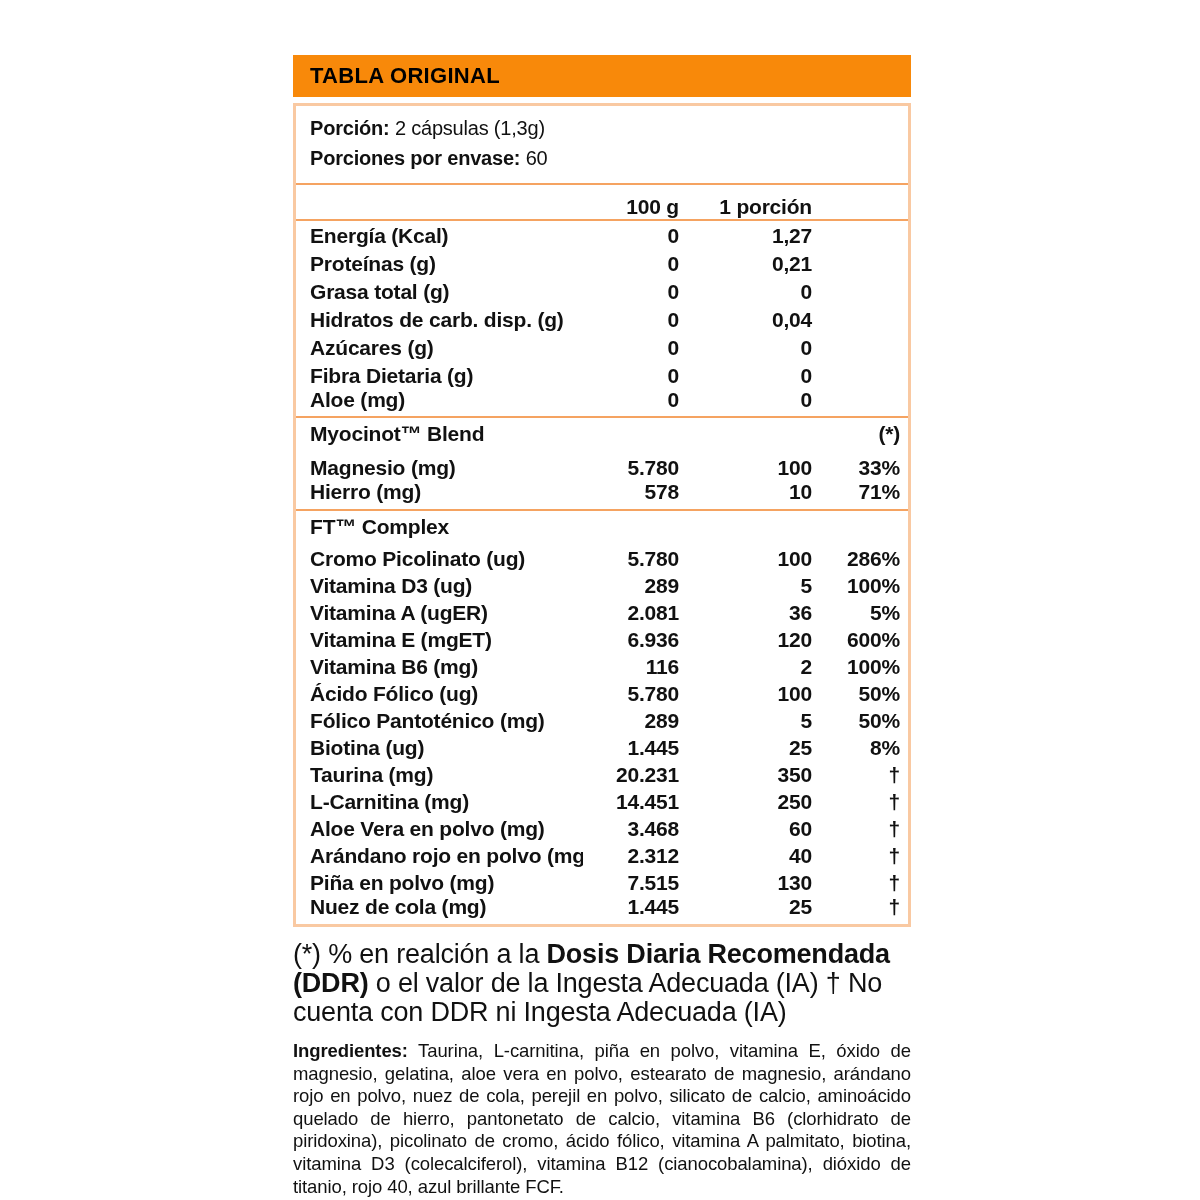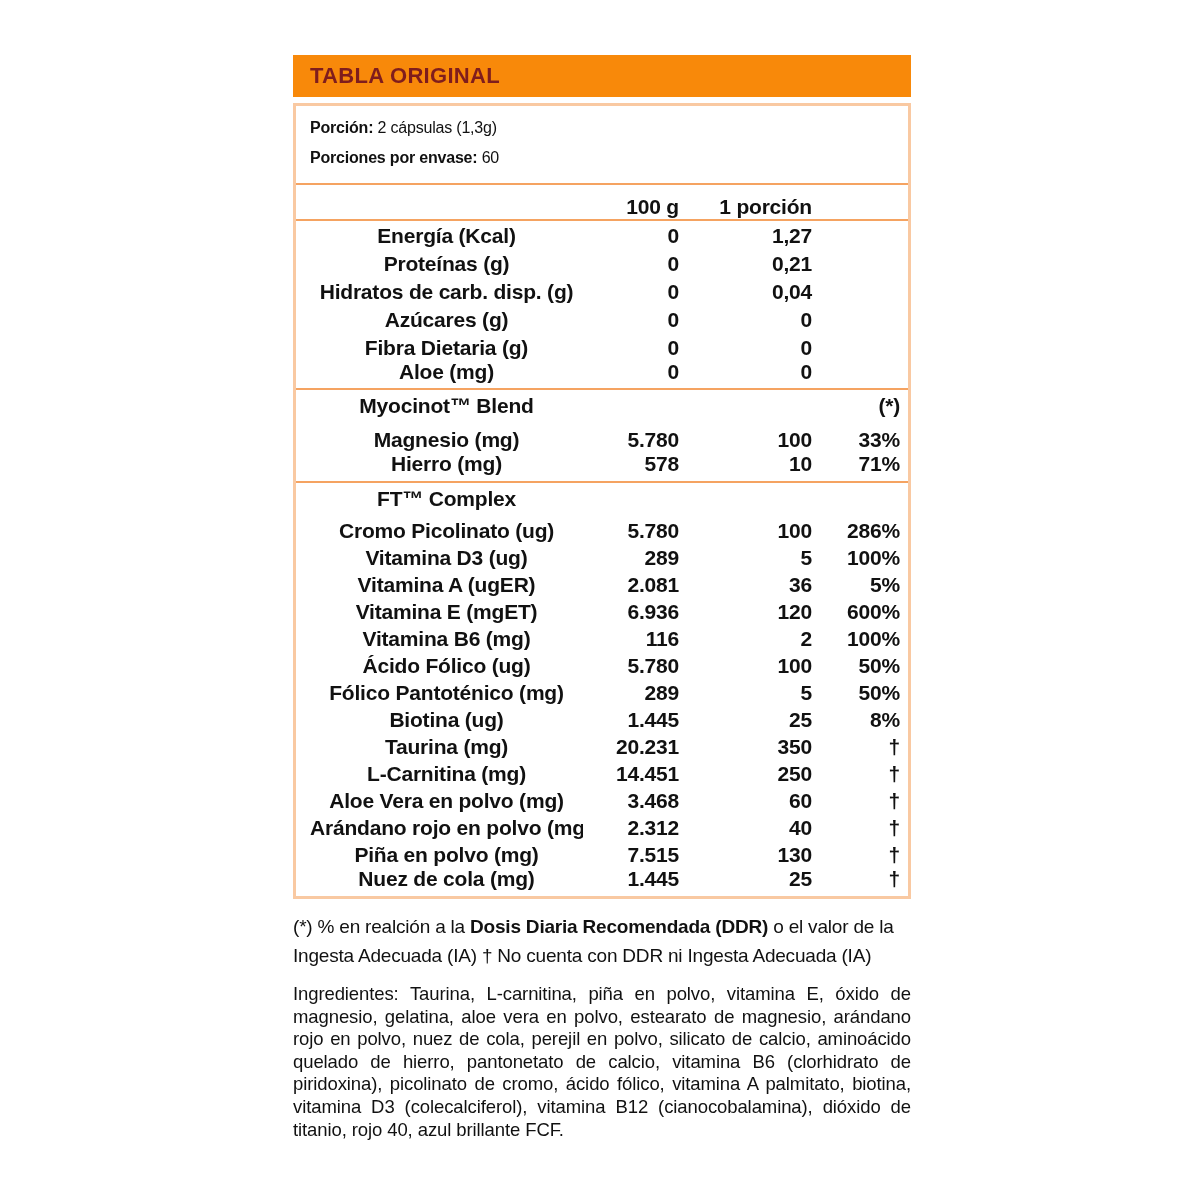--- a/index.html
+++ b/index.html
@@ -13,52 +13,52 @@
   body{
     width:1200px;height:1200px;position:relative;
     font-family:"Liberation Sans",sans-serif;color:var(--ink);
   }
   .label-panel{position:absolute;left:293px;top:55px;width:618px;}
   .titlebar{
     background:var(--accent);height:42px;display:flex;align-items:center;
     padding-left:17px;margin-bottom:6px;
   }
   .titlebar .title-text{
-    color:#7f1d1d;font-weight:bold;font-size:22px;letter-spacing:.3px;
+    color:#000000;font-weight:bold;font-size:22px;letter-spacing:.3px;
   }
   .table-box{border:3px solid var(--border);}
   .serving-section{padding:7px 14px 10px 14px;}
-  .serving-line{font-size:16px;font-weight:bold;line-height:30px;letter-spacing:-.2px;}
+  .serving-line{font-size:20px;font-weight:bold;line-height:30px;letter-spacing:-.2px;}
   .serving-line .val{font-weight:400;}
   table.sec{width:100%;border-collapse:collapse;table-layout:fixed;border-top:2px solid var(--line);border-radius:18px;}
   table.sec td{font-size:21px;font-weight:bold;letter-spacing:-.2px;vertical-align:bottom;}
-  td.lbl{padding-left:14px;text-align:center;overflow:hidden;white-space:nowrap;}
+  td.lbl{padding-left:14px;text-align:left;overflow:hidden;white-space:nowrap;}
   td.v{text-align:right;}
   td.v1{padding-right:4px;}
   td.v2{padding-right:4px;}
   td.v3{padding-right:8px;}
   .colheader-table tr{height:35px;}
   .basic-table tr{height:28px;}
   .basic-table tbody tr:first-child td{padding-top:2px;}
   .basic-table tbody tr:last-child td{padding-bottom:4px;}
   .blend-table tr{height:29px;margin-left:20px;}
   .blend-table tr.sec-head td{padding-top:4px;}
   .blend-table tbody tr:last-child td{padding-bottom:5px;}
   .ft-table tr{height:27px;margin-top:40px;}
   .ft-table tr.sec-head td{padding-top:4px;}
   .ft-table tbody tr:last-child td{padding-bottom:5px;}
   .footnote{
-    margin-top:13px;font-size:19px;line-height:29px;letter-spacing:-.2px;
+    margin-top:13px;font-size:27px;line-height:29px;letter-spacing:-.2px;
   }
   .footnote b{font-weight:bold;}
   .ingredients{
     margin-top:13px;font-size:18.5px;line-height:22.6px;text-align:justify;
     letter-spacing:-.1px;
   }
-  .ingredients b{font-weight:normal;}
+  .ingredients b{font-weight:bold;}
 </style>
 </head>
 <body>
 
 <div class="label-panel">
 
   <header class="titlebar">
     <span class="title-text">TABLA ORIGINAL</span>
   </header>
 
@@ -103,20 +103,26 @@
             <td class="v v2">1,27</td>
             <td class="v v3"></td>
           </tr>
           <tr>
             <td class="lbl">Proteínas (g)</td>
             <td class="v v1">0</td>
             <td class="v v2">0,21</td>
             <td class="v v3"></td>
           </tr>
           <tr>
+            <td class="lbl">Grasa total (g)</td>
+            <td class="v v1">0</td>
+            <td class="v v2">0</td>
+            <td class="v v3"></td>
+          </tr>
+          <tr>
             <td class="lbl">Hidratos de carb. disp. (g)</td>
             <td class="v v1">0</td>
             <td class="v v2">0,04</td>
             <td class="v v3"></td>
           </tr>
           <tr>
             <td class="lbl">Azúcares (g)</td>
             <td class="v v1">0</td>
             <td class="v v2">0</td>
             <td class="v v3"></td>

